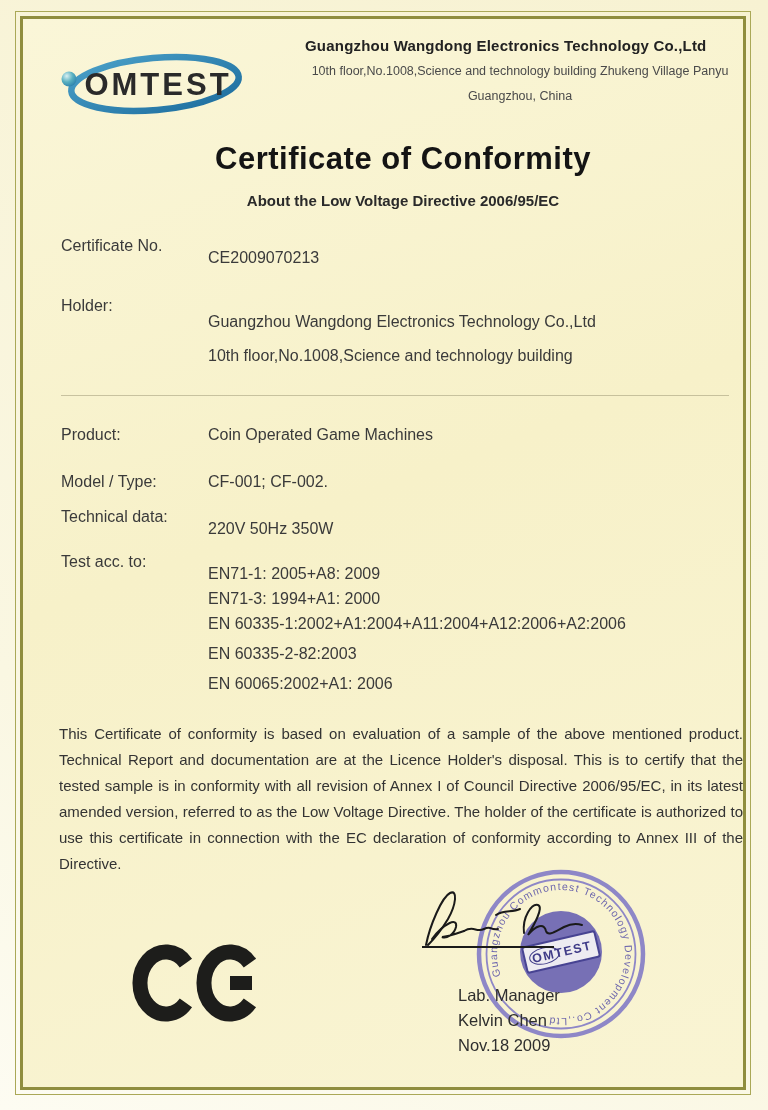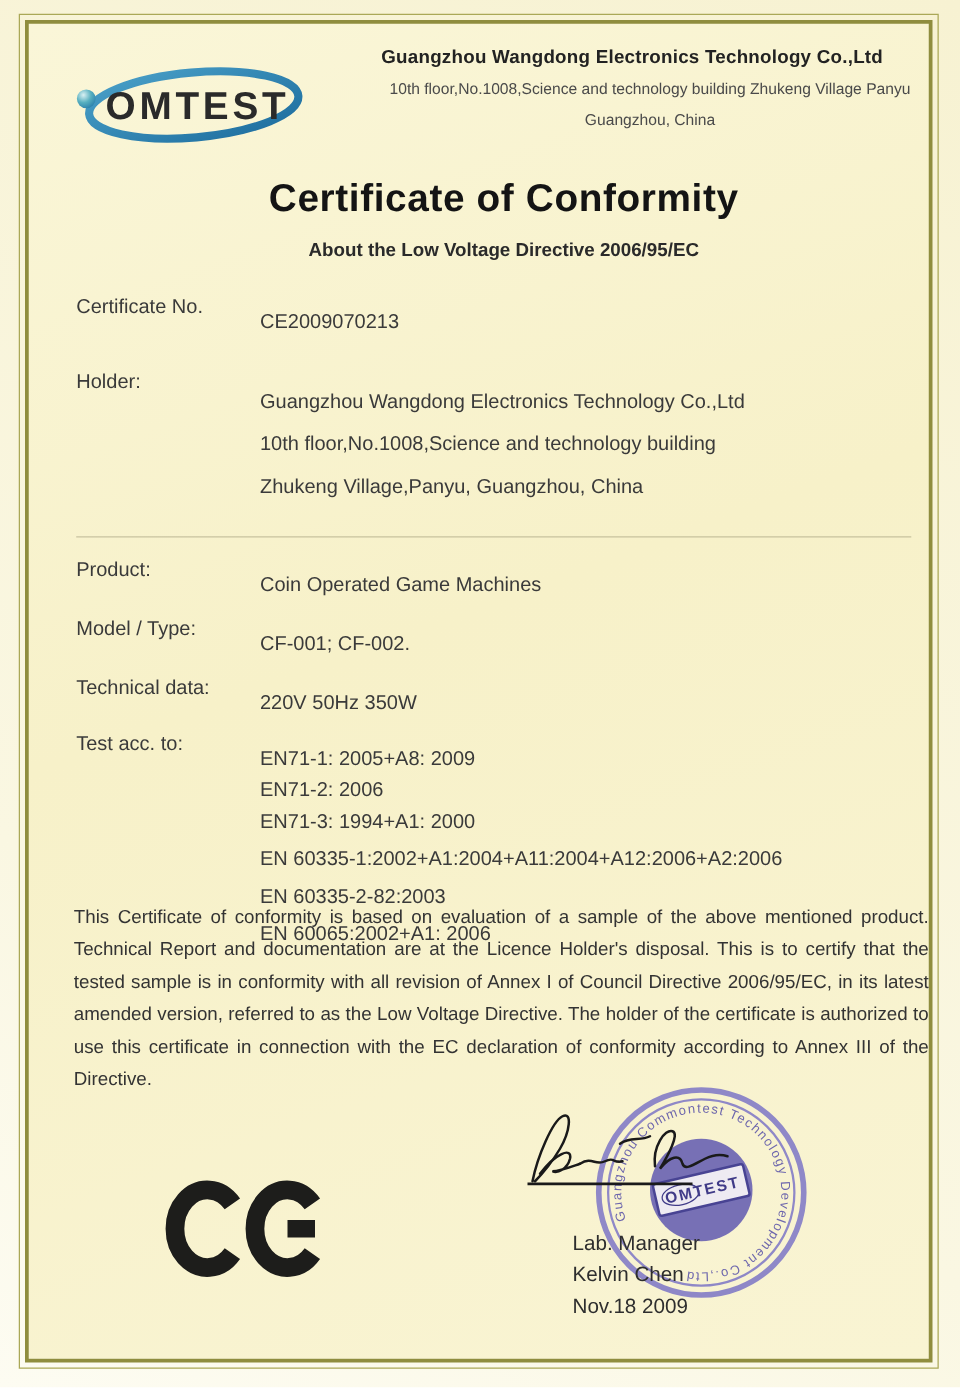--- a/index.html
+++ b/index.html
@@ -24,21 +24,21 @@
   
   .fields { position:absolute; left:38px; top:214px; width:668px; color:#3a3a3a; }
   .frow { display:flex; font-size:16px; line-height:26px; }
   .frow .lbl { width:147px; flex:none; }
   .frow .vals { flex:1;margin-top:12px; }
   .r-cert { margin-bottom:22px; }
   .r-report { margin-bottom:8px; }
   .r-holder { margin-bottom:22px; }
   .r-holder .vals div { line-height:34px; }
   .sep { border-top:1px solid rgba(120,115,85,.38); margin:0 0 14px 0; }
-  .r-product, .r-model { margin-bottom:9px; }
+  .r-product, .r-model { margin-bottom:9px;align-items:flex-end; }
   .r-technical { margin-bottom:7px; }
   .r-test .vals div { line-height:25px; }
   .r-test .vals div:nth-child(n+4) { margin-top:5px; }
 
   
   .paragraph { position:absolute; left:36px; top:702px; width:684px;
                font-size:15px; line-height:26px; color:#333; text-align:justify; }
 
   
   .ce-svg { position:absolute; left:103px; top:917px; }
@@ -85,21 +85,20 @@
         <div class="lbl">Certificate No.</div>
         <div class="vals">
             <div>CE2009070213</div>
           </div>
       </div>
       <div class="frow r-holder">
         <div class="lbl">Holder:</div>
         <div class="vals">
           <div>Guangzhou Wangdong Electronics Technology Co.,Ltd</div>
           <div>10th floor,No.1008,Science and technology building</div>
-          <div>Zhukeng Village,Panyu, Guangzhou, China</div>
         </div>
       </div>
       <div class="sep"></div>
       <div class="frow r-product">
         <div class="lbl">Product:</div>
         <div class="vals">
             <div>Coin Operated Game Machines</div>
           </div>
       </div>
       <div class="frow r-model">
@@ -111,21 +110,20 @@
       <div class="frow r-technical">
         <div class="lbl">Technical data:</div>
         <div class="vals">
             <div>220V 50Hz 350W</div>
           </div>
       </div>
       <div class="frow r-test">
         <div class="lbl">Test acc. to:</div>
         <div class="vals">
           <div>EN71-1: 2005+A8: 2009</div>
-          <div>EN71-2: 2006</div>
           <div>EN71-3: 1994+A1: 2000</div>
           <div>EN 60335-1:2002+A1:2004+A11:2004+A12:2006+A2:2006</div>
           <div>EN 60335-2-82:2003</div>
           <div>EN 60065:2002+A1: 2006</div>
         </div>
       </div>
     </div>
 
     <div class="paragraph">This Certificate of conformity is based on evaluation of a sample of the above mentioned product. Technical Report and documentation are at the Licence Holder's disposal. This is to certify that the tested sample is in conformity with all revision of Annex I of Council Directive 2006/95/EC, in its latest amended version, referred to as the Low Voltage Directive. The holder of the certificate is authorized to use this certificate in connection with the EC declaration of conformity according to Annex III of the Directive.</div>
 

